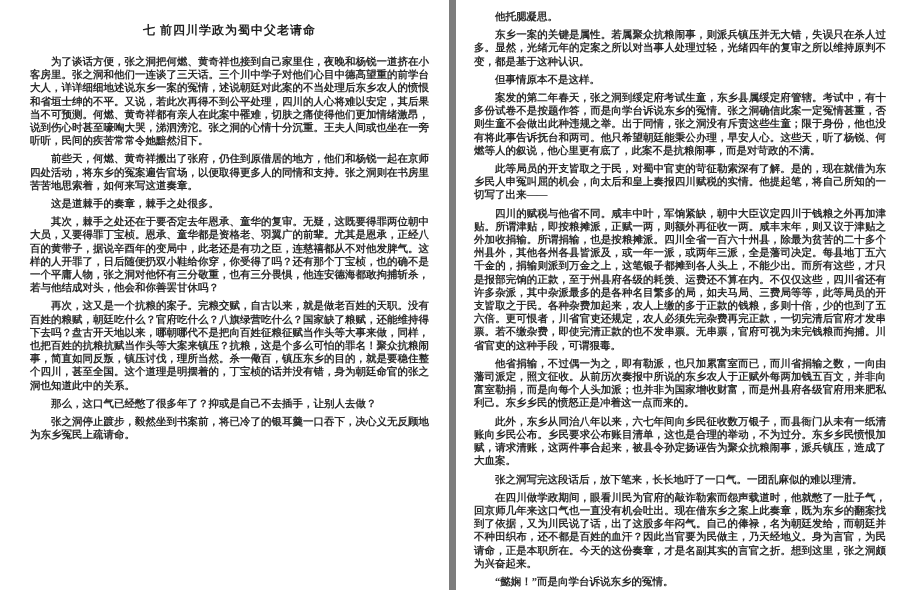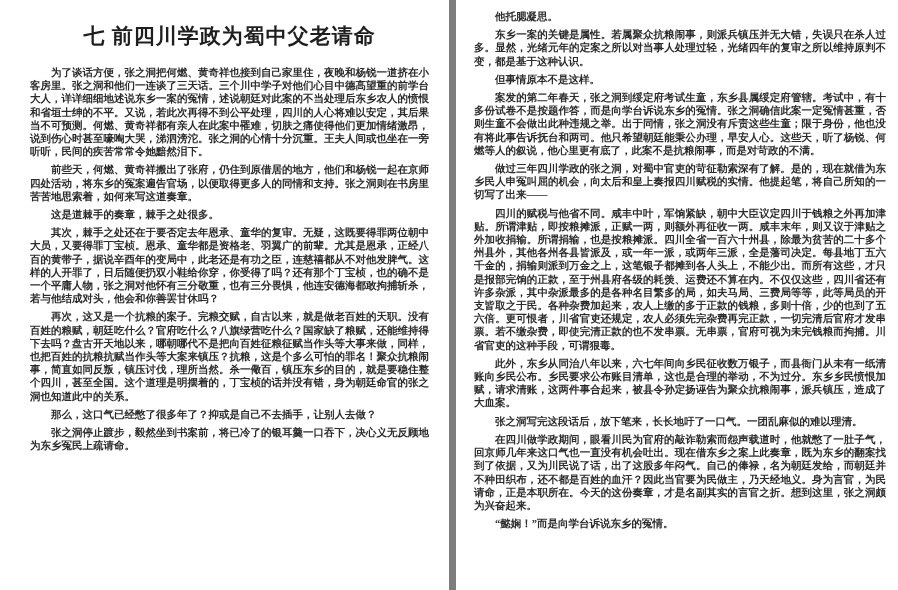--- a/index.html
+++ b/index.html
@@ -29,21 +29,21 @@
     width: 442px;
     padding: 10px 12px 0 18px;
   }
   .divider {
     width: 7px;
     height: 590px;
     flex: none;
     background: #7d7d7d;
   }
   .chapter-title {
-    font-size: 21px;
+    font-size: 12px;
     font-weight: bold;
     text-align: center;
     letter-spacing: 1px;
     margin: 6px 0 16px 0;
     color: #1e1e1e;
   }
   .para {
     font-size: 10.5px;
     line-height: 13.2px;
     margin: 0 0 5px 0;
@@ -85,24 +85,25 @@
     <div class="para-block">
 
         <p class="para">他托腮凝思。</p>
 
         <p class="para">东乡一案的关键是属性。若属聚众抗粮闹事，则派兵镇压并无大错，失误只在杀人过多。显然，光绪元年的定案之所以对当事人处理过轻，光绪四年的复审之所以维持原判不变，都是基于这种认识。</p>
 
         <p class="para">但事情原本不是这样。</p>
 
         <p class="para">案发的第二年春天，张之洞到绥定府考试生童，东乡县属绥定府管辖。考试中，有十多份试卷不是按题作答，而是向学台诉说东乡的冤情。张之洞确信此案一定冤情甚重，否则生童不会做出此种违规之举。出于同情，张之洞没有斥责这些生童；限于身份，他也没有将此事告诉抚台和两司。他只希望朝廷能秉公办理，早安人心。这些天，听了杨锐、何燃等人的叙说，他心里更有底了，此案不是抗粮闹事，而是对苛政的不满。</p>
 
-        <p class="para">做过三年四川学政的张之洞，对蜀中官吏的苛征勒索深有了解。是的，现在就借为东乡民人申冤叫屈的机会，向太后和皇上奏报四川赋税的实情。他提起笔，将自己所知的一切写了出来——</p>
+        <p class="para">此等局员的开支皆取之于民，对蜀中官吏的苛征勒索深有了解。是的，现在就借为东乡民人申冤叫屈的机会，向太后和皇上奏报四川赋税的实情。他提起笔，将自己所知的一切写了出来——</p>
 
         <p class="para">四川的赋税与他省不同。咸丰中叶，军饷紧缺，朝中大臣议定四川于钱粮之外再加津贴。所谓津贴，即按粮摊派，正赋一两，则额外再征收一两。咸丰末年，则又议于津贴之外加收捐输。所谓捐输，也是按粮摊派。四川全省一百六十州县，除最为贫苦的二十多个州县外，其他各州各县皆派及，或一年一派，或两年三派，全是藩司决定。每县地丁五六千金的，捐输则派到万金之上，这笔银子都摊到各人头上，不能少出。而所有这些，才只是报部完饷的正款，至于州县府各级的耗羡、运费还不算在内。不仅仅这些，四川省还有许多杂派，其中杂派最多的是各种名目繁多的局，如夫马局、三费局等等，此等局员的开支皆取之于民。各种杂费加起来，农人上缴的多于正款的钱粮，多则十倍，少的也到了五六倍。更可恨者，川省官吏还规定，农人必须先完杂费再完正款，一切完清后官府才发串票。若不缴杂费，即使完清正款的也不发串票。无串票，官府可视为未完钱粮而拘捕。川省官吏的这种手段，可谓狠毒。</p>
 
+        <p class="para">他省捐输，不过偶一为之，即有勒派，也只加累富室而已，而川省捐输之数，一向由藩司派定，照文征收。从前历次奏报中所说的东乡农人于正赋外每两加钱五百文，并非向富室勒捐，而是向每个人头加派；也并非为国家增收财富，而是州县府各级官府用来肥私利己。东乡乡民的愤怒正是冲着这一点而来的。</p>
 
         <p class="para">此外，东乡从同治八年以来，六七年间向乡民征收数万银子，而县衙门从未有一纸清账向乡民公布。乡民要求公布账目清单，这也是合理的举动，不为过分。东乡乡民愤恨加赋，请求清账，这两件事合起来，被县令孙定扬诬告为聚众抗粮闹事，派兵镇压，造成了大血案。</p>
 
         <p class="para">张之洞写完这段话后，放下笔来，长长地吁了一口气。一团乱麻似的难以理清。</p>
 
         <p class="para">在四川做学政期间，眼看川民为官府的敲诈勒索而怨声载道时，他就憋了一肚子气，回京师几年来这口气也一直没有机会吐出。现在借东乡之案上此奏章，既为东乡的翻案找到了依据，又为川民说了话，出了这股多年闷气。自己的俸禄，名为朝廷发给，而朝廷并不种田织布，还不都是百姓的血汗？因此当官要为民做主，乃天经地义。身为言官，为民请命，正是本职所在。今天的这份奏章，才是名副其实的言官之折。想到这里，张之洞颇为兴奋起来。</p>
 
         <p class="para">“懿娴！”而是向学台诉说东乡的冤情。</p>
       </div>
   </div>

